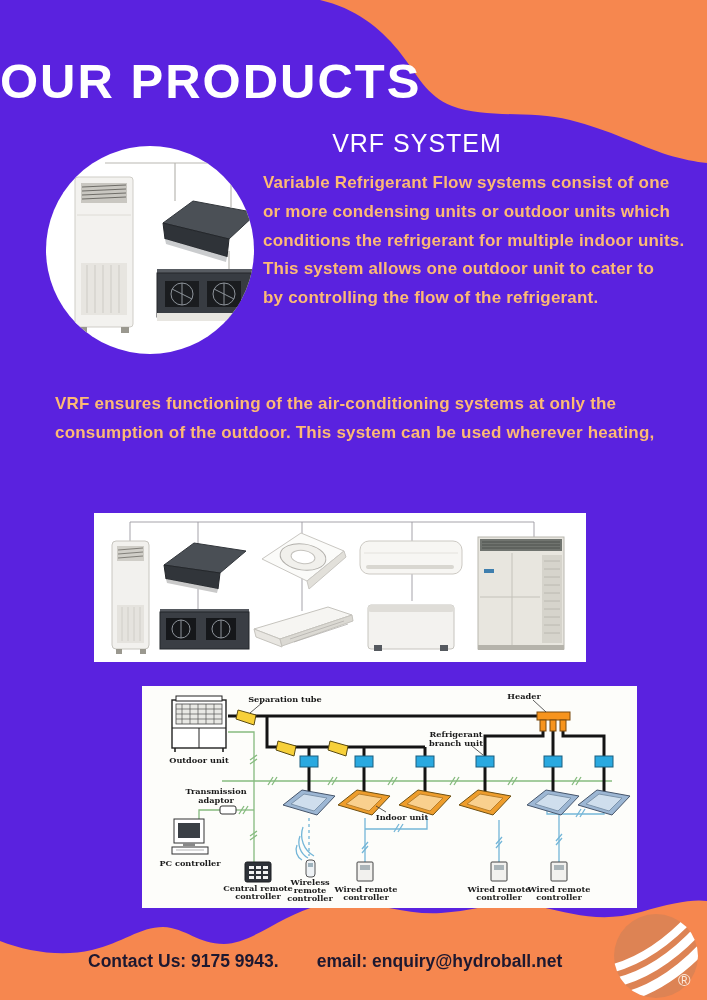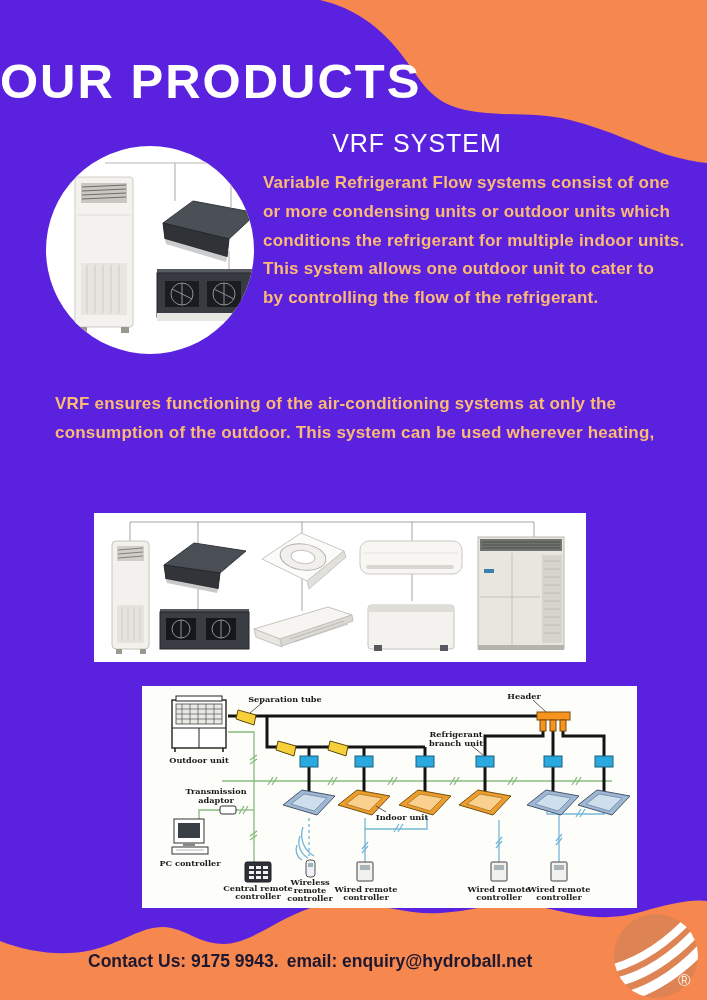--- a/index.html
+++ b/index.html
@@ -11,21 +11,21 @@
          color:#ffffff;font-size:49px;font-weight:bold;letter-spacing:2px;line-height:1.2;}
   .subtitle{position:absolute;left:267px;top:129px;width:300px;text-align:center;z-index:3;
             color:#ffffff;font-size:25px;font-weight:400;letter-spacing:1px;}
   .para{position:absolute;z-index:3;color:#fdba74;font-size:17px;font-weight:700;
         letter-spacing:.2px;}
   .para .line{white-space:nowrap;line-height:28.8px;}
   .intro{left:263px;top:169px;}
   .bodytext{left:55px;top:362px;margin-top:28px;}
   .panel{position:absolute;background:#ffffff;z-index:2;}
   .hero-circle{position:absolute;left:45px;top:145px;z-index:2;}
-  .footer-text{position:absolute;left:88px;top:948px;z-index:4;display:flex;gap:8px;
+  .footer-text{position:absolute;left:88px;top:948px;z-index:4;display:flex;gap:38px;
                color:#1d1830;font-size:17.5px;font-weight:bold;line-height:26px;}
   .logo{position:absolute;left:610px;top:908px;z-index:3;}
   .reg-mark{position:absolute;left:678px;top:972px;z-index:5;color:#fbe9da;
             font-size:17px;line-height:17px;}
   .dlabel{font-family:"DejaVu Serif",serif;font-weight:bold;font-size:8.2px;fill:#1b1b1b;}
 </style>
 </head>
 <body>
 
 <div class="page">

